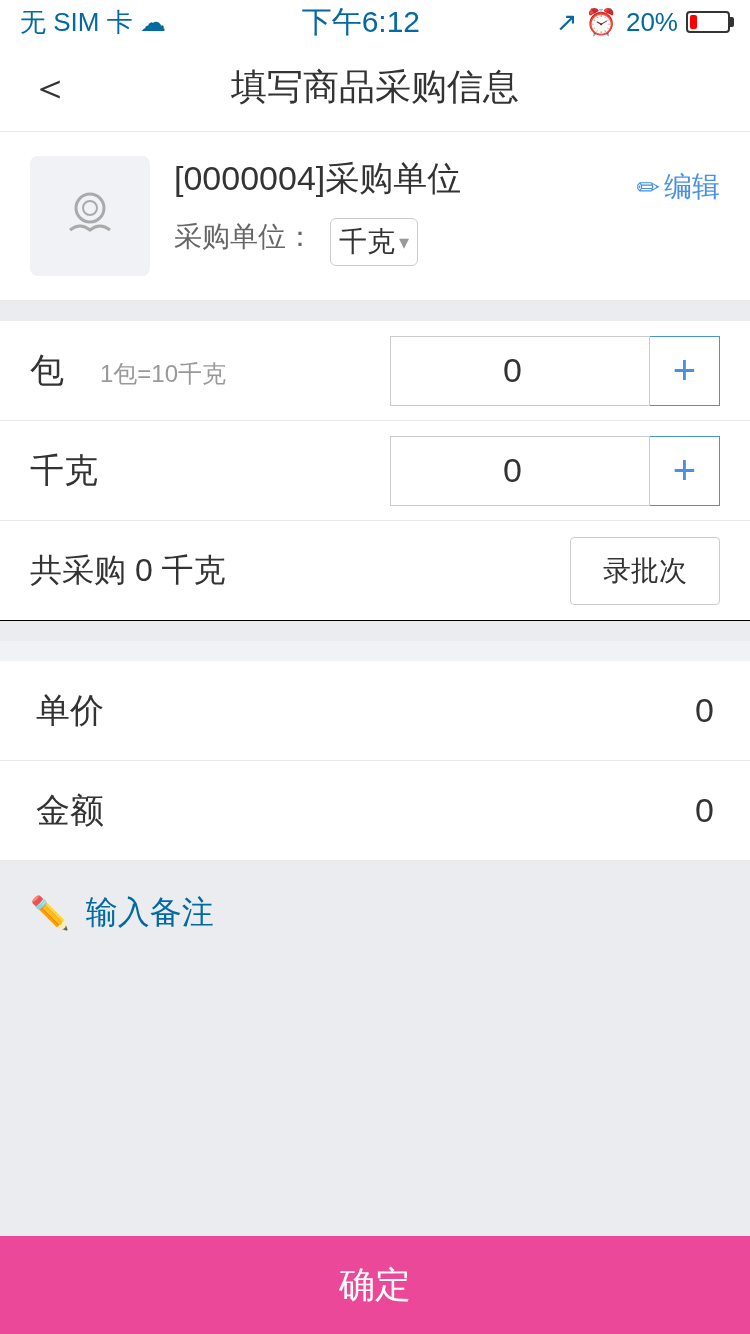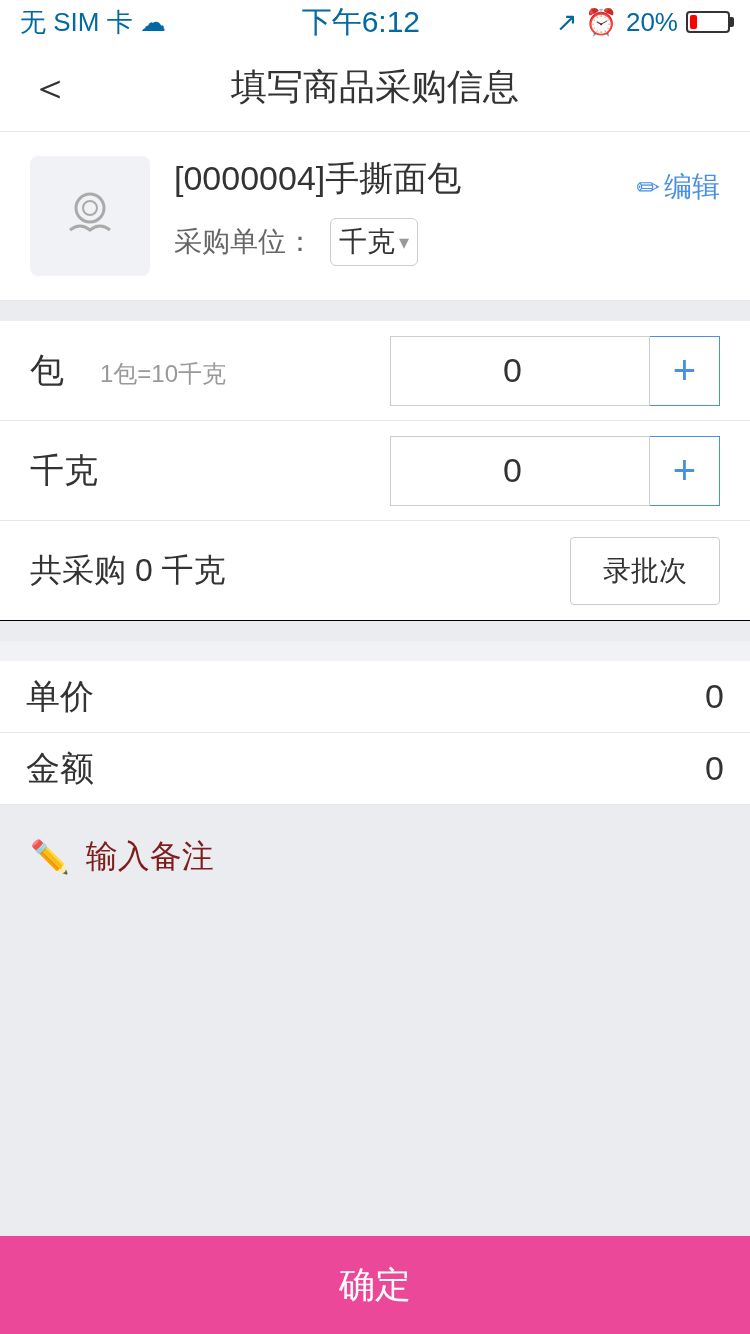--- a/index.html
+++ b/index.html
@@ -102,21 +102,20 @@
     }
     .product-info { flex: 1; }
     .product-name {
       font-size: 34px;
       color: #333;
       font-weight: 500;
       margin-bottom: 16px;
     }
     .product-meta {
       display: flex;
-      align-items: center;
       gap: 16px;
     }
     .purchase-unit-label {
       font-size: 28px;
       color: #666;
     }
     .unit-dropdown {
       display: inline-flex;
       align-items: center;
       border: 1px solid #ccc;
@@ -229,22 +228,22 @@
     }
 
     
     .price-section {
       background: #fff;
       margin-top: 20px;
     }
     .price-row {
       display: flex;
       align-items: center;
-      padding: 0 26px;
-      height: 72px;
+      padding: 0 36px;
+      height: 100px;
       border-bottom: 1px solid #e8e8e8;
       gap: 17px;
     }
     .price-label {
       font-size: 34px;
       color: #333;
     }
     .price-value {
       margin-left: auto;
       font-size: 34px;
@@ -260,21 +259,21 @@
       align-items: center;
       gap: 16px;
       min-height: 100px;
     }
     .note-icon {
       font-size: 32px;
       color: #999;
     }
     .note-text {
       font-size: 32px;
-      color: #7f1d1d;
+      color: #0369a1;
     }
 
     
     .bottom-space {
       background: #eaecf0;
       flex: 1;
       min-height: 300px;
     }
 
     
@@ -327,21 +326,21 @@
   <div class="product-img">
     <svg width="80" height="60" viewBox="0 0 80 60" fill="none">
       <circle cx="40" cy="22" r="14" stroke="#aaa" stroke-width="3"></circle>
       <circle cx="40" cy="22" r="7" stroke="#aaa" stroke-width="2"></circle>
       <path d="M20 44 Q30 36 40 44 Q50 36 60 44" stroke="#aaa" stroke-width="3" fill="none"></path>
     </svg>
   </div>
   <div class="product-info">
     <div class="product-top-row">
       <span class="product-name">
-        <span>[0000004]</span><span>手撕面包</span>
+        <span>[0000004]</span><span>采购单位</span>
       </span>
       <span class="edit-link">
         <span>✏</span>
         <span>编辑</span>
       </span>
     </div>
     <div class="product-meta">
       <span class="purchase-unit-label">采购单位：</span>
       <div class="unit-dropdown">
         <span>千克</span>

